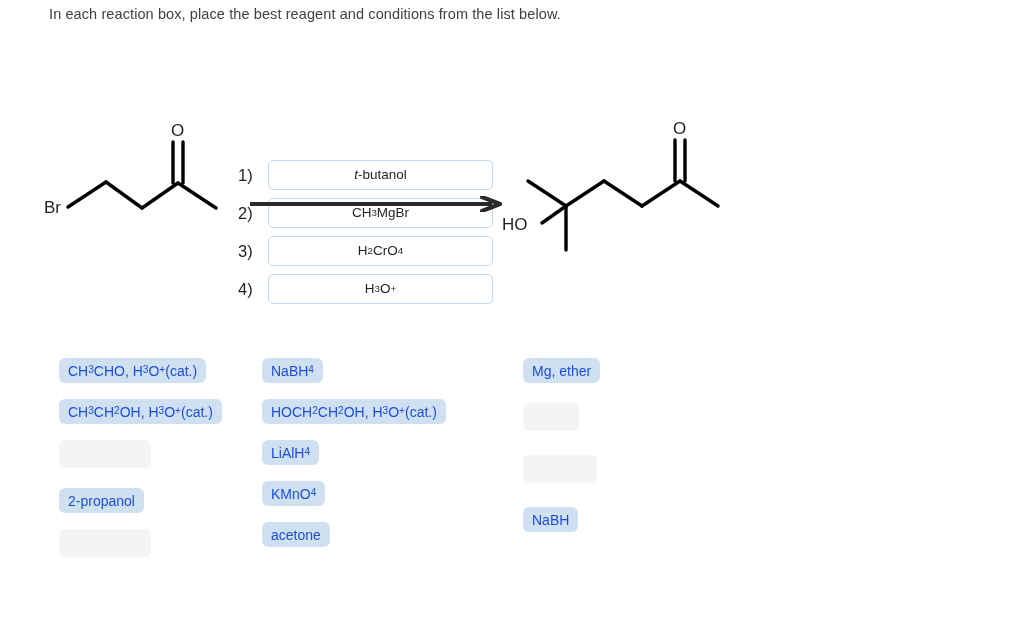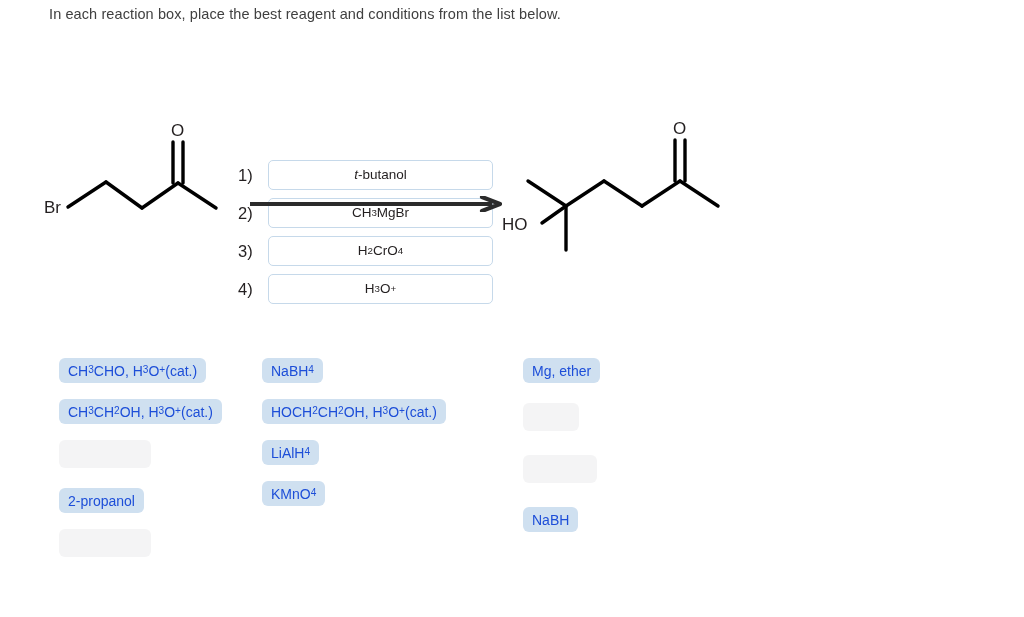--- a/index.html
+++ b/index.html
@@ -253,20 +253,23 @@
     </span>
     <span class="chip-slot">
       <span class="chip">HOCH<sub>2</sub>CH<sub>2</sub>OH, H<sub>3</sub>O<sup>+</sup> (cat.)</span>
     </span>
     <span class="chip-slot">
       <span class="chip">LiAlH<sub>4</sub></span>
     </span>
     <span class="chip-slot">
       <span class="chip">KMnO<sub>4</sub></span>
     </span>
+    <span class="chip-slot">
+      <span class="chip">acetone</span>
+    </span>
   </div>
 
   <div class="bank-column" id="bank-column-3">
     <span class="chip-slot">
       <span class="chip">Mg, ether</span>
     </span>
     <span class="chip-slot">
       <span class="chip empty"></span>
     </span>
     <span class="chip-slot">

